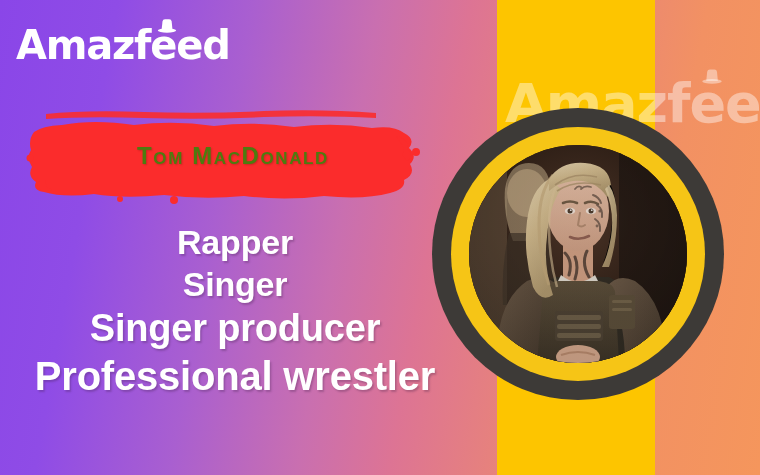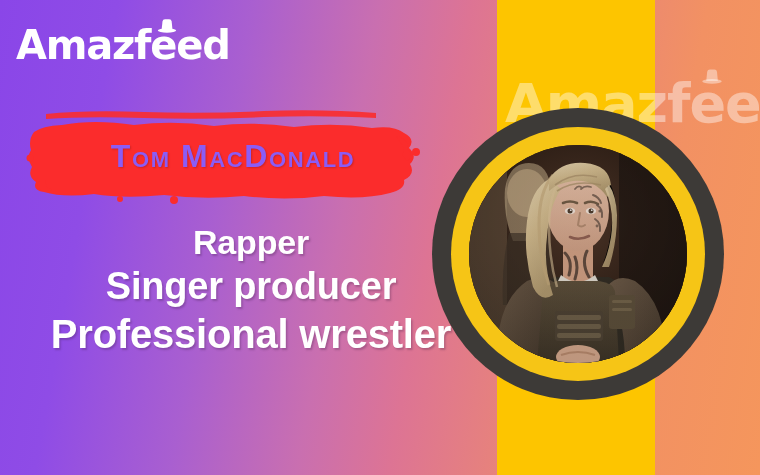--- a/index.html
+++ b/index.html
@@ -91,42 +91,41 @@
   .banner-wrap svg { display: block; }
   .banner-title {
     position: absolute;
     left: 0;
     top: 0;
     width: 410px;
     height: 100px;
     display: flex;
     align-items: center;
     justify-content: center;
-    color: #8b5cf6;
-    font-size: 32px;
+    color: #4d7c0f;
+    font-size: 24px;
     font-weight: 700;
     font-variant: small-caps;
     letter-spacing: 1.6px;
     font-family: "Liberation Sans", sans-serif;
     text-shadow: 1px 1px 2px rgba(0,0,0,0.18);
     padding-left: 8px;
     box-sizing: border-box;
   }
 
   
   .roles {
     position: absolute;
     left: 0;
     top: 222px;
     width: 470px;
     text-align: center;
     display: flex;
     flex-direction: column;
     gap: 2px;
-    margin-left: 16px;
   }
   .role {
     color: #ffffff;
     font-weight: 700;
     font-family: "Liberation Sans", sans-serif;
     line-height: 1.18;
     letter-spacing: -0.2px;
     text-shadow: 1.5px 1.5px 2px rgba(60,30,70,0.28);
     white-space: nowrap;
   }
@@ -209,20 +208,21 @@
       <circle cx="392" cy="46" r="4" fill="#fb2c2c"></circle>
       <circle cx="6" cy="52" r="3.5" fill="#fb2c2c"></circle>
       <circle cx="150" cy="94" r="4" fill="#fb2c2c"></circle>
       <circle cx="96" cy="93" r="3" fill="#fb2c2c"></circle>
     </svg>
     <div class="banner-title">Tom MacDonald</div>
   </div>
 
   <div class="roles">
     <div class="role r0">Rapper</div>
+    <div class="role r1">Singer</div>
     <div class="role r3">Singer producer</div>
     <div class="role r4">Professional wrestler</div>
   </div>
 
   <div class="portrait">
     <div class="portrait-inner-ring">
       <div class="portrait-photo">
         <svg width="218" height="218" viewBox="0 0 218 218">
           <defs>
             <radialGradient id="bgGlow" cx="50%" cy="35%" r="75%">

